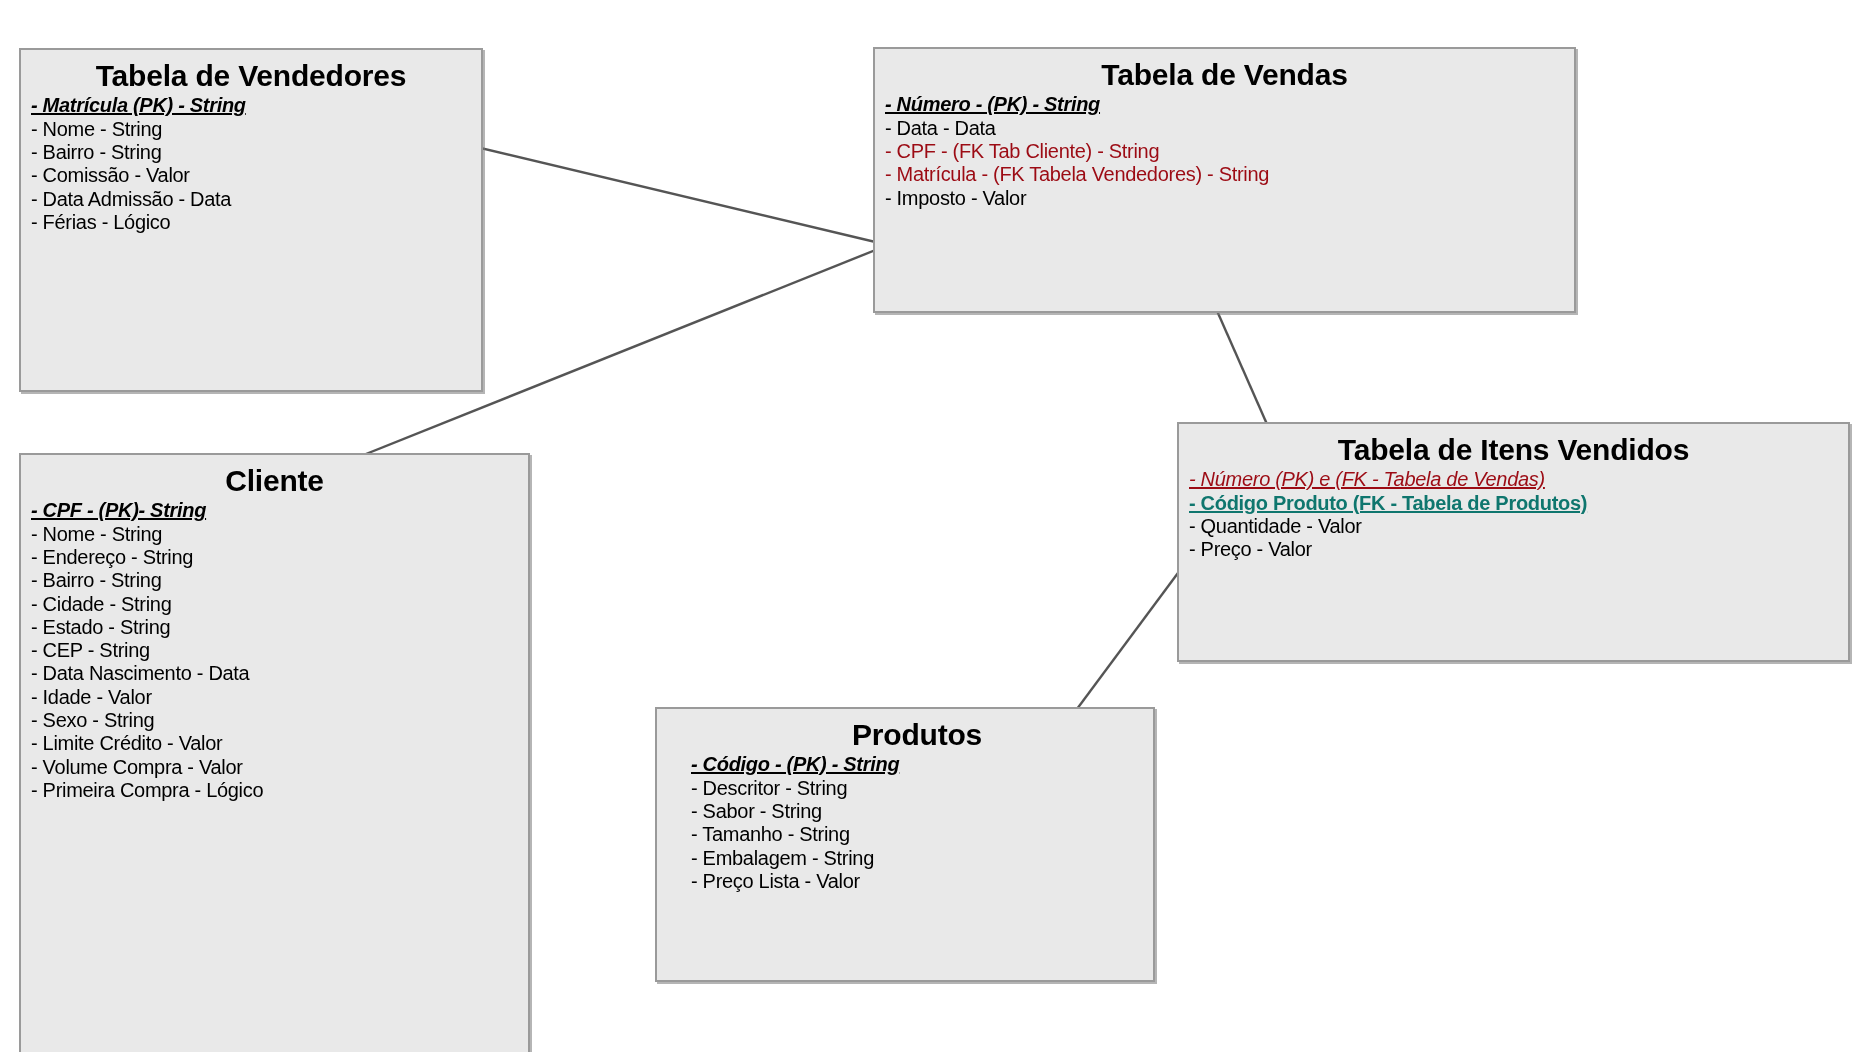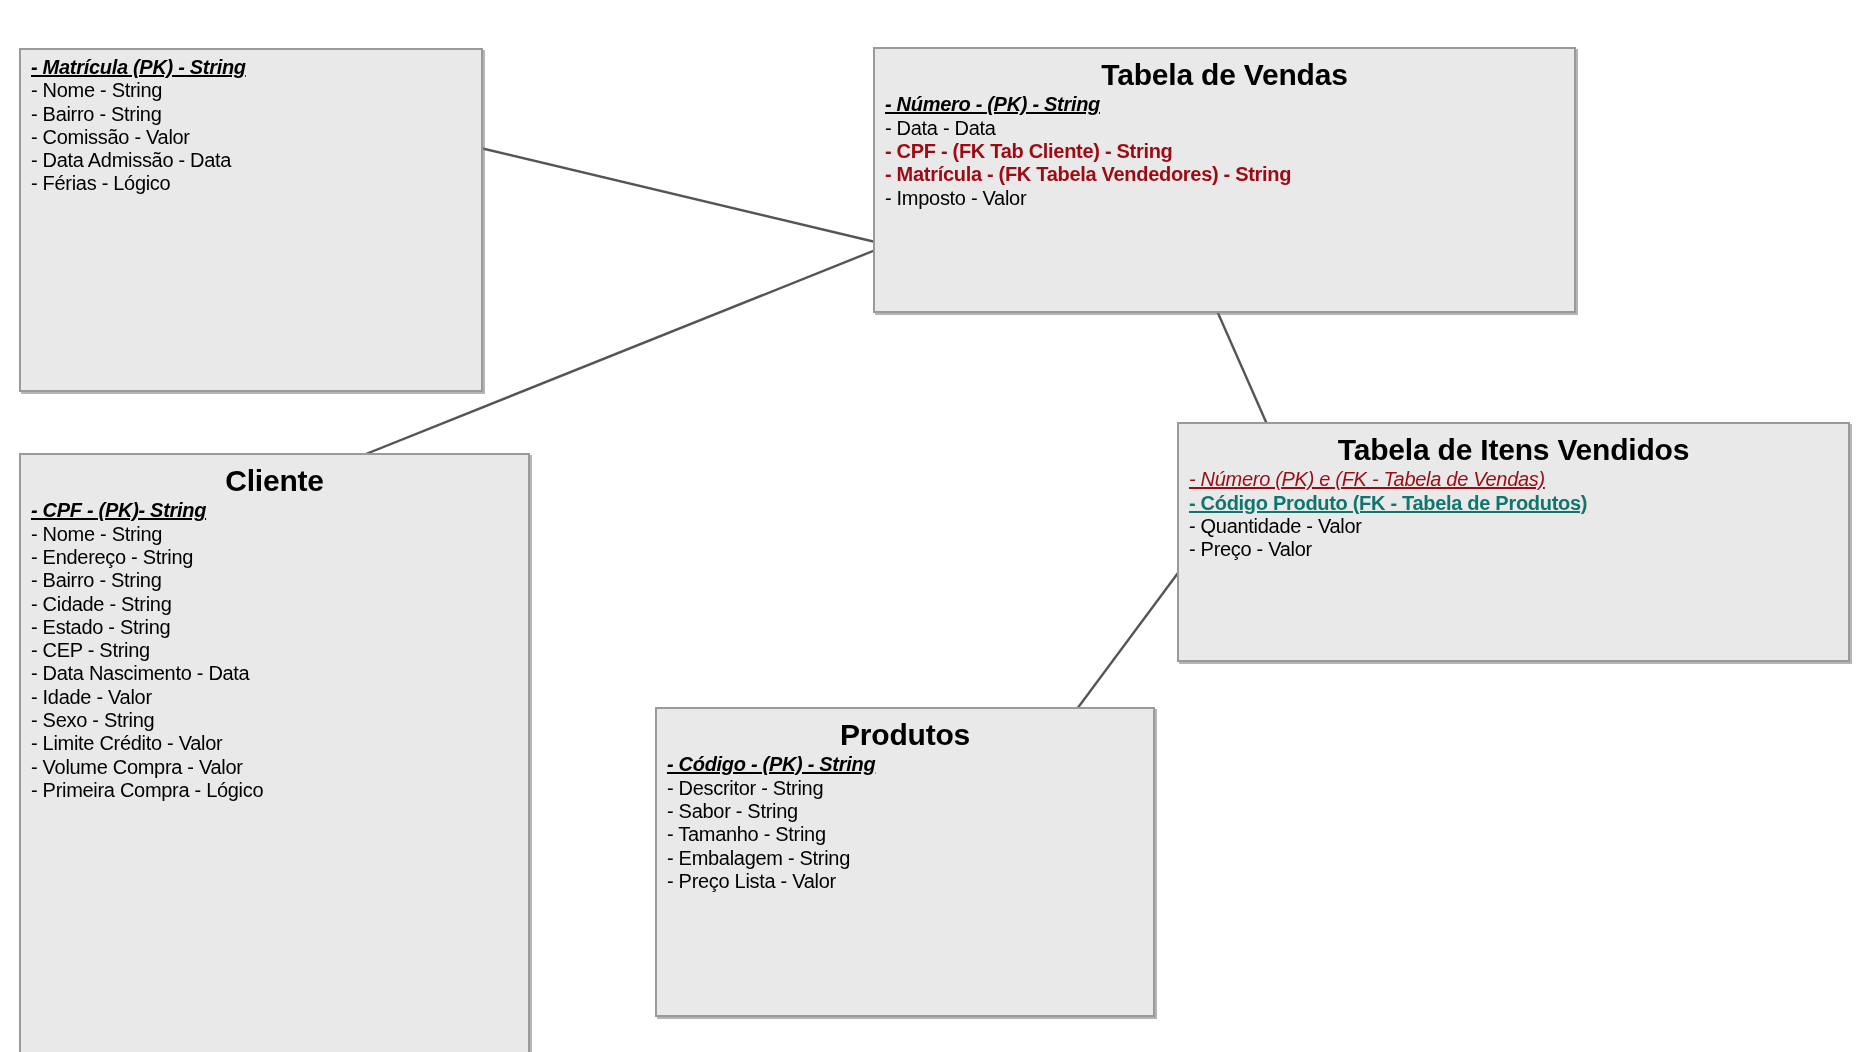--- a/index.html
+++ b/index.html
@@ -54,21 +54,21 @@
     white-space: nowrap;
     letter-spacing: -0.3px;
   }
   .field.pk {
     font-weight: bold;
     font-style: italic;
     text-decoration: underline;
   }
   .field.fk-dark {
     color: #9c0b14;
-    font-weight: bold;
+    font-weight: normal;
   }
   .field.pkfk-dark {
     color: #9c0b14;
     font-weight: normal;
     font-style: italic;
     text-decoration: underline;
   }
   .field.fk-bright {
     color: #0f766e;
     text-decoration: underline;
@@ -81,20 +81,21 @@
 <div id="canvas">
 
   <svg id="connectors" viewBox="0 0 1876 1052" xmlns="http://www.w3.org/2000/svg">
     <line x1="409" y1="131" x2="888" y2="245" stroke="#555555" stroke-width="2.4"></line>
     <line x1="341" y1="464" x2="888" y2="245" stroke="#555555" stroke-width="2.4"></line>
     <line x1="1150" y1="159" x2="1278" y2="449" stroke="#555555" stroke-width="2.4"></line>
     <line x1="1025" y1="779" x2="1224" y2="511" stroke="#555555" stroke-width="2.4"></line>
   </svg>
 
   <div class="entity" style="left:19px; top:48px; width:464px; height:344px;">
+    <div class="entity-title">Tabela de Vendedores</div>
     <ul class="field-list">
       <li class="field pk">- Matrícula (PK) - String</li>
       <li class="field">- Nome - String</li>
       <li class="field">- Bairro - String</li>
       <li class="field">- Comissão - Valor</li>
       <li class="field">- Data Admissão - Data</li>
       <li class="field">- Férias - Lógico</li>
     </ul>
   </div>
 
@@ -131,21 +132,21 @@
       <li class="field">- CEP - String</li>
       <li class="field">- Data Nascimento - Data</li>
       <li class="field">- Idade - Valor</li>
       <li class="field">- Sexo - String</li>
       <li class="field">- Limite Crédito - Valor</li>
       <li class="field">- Volume Compra - Valor</li>
       <li class="field">- Primeira Compra - Lógico</li>
     </ul>
   </div>
 
-  <div class="entity" style="left:655px; top:707px; width:500px; height:310px;">
+  <div class="entity" style="left:655px; top:707px; width:500px; height:275px;padding-left:24px;">
     <div class="entity-title">Produtos</div>
     <ul class="field-list">
       <li class="field pk">- Código - (PK) - String</li>
       <li class="field">- Descritor - String</li>
       <li class="field">- Sabor - String</li>
       <li class="field">- Tamanho - String</li>
       <li class="field">- Embalagem - String</li>
       <li class="field">- Preço Lista - Valor</li>
     </ul>
   </div>

